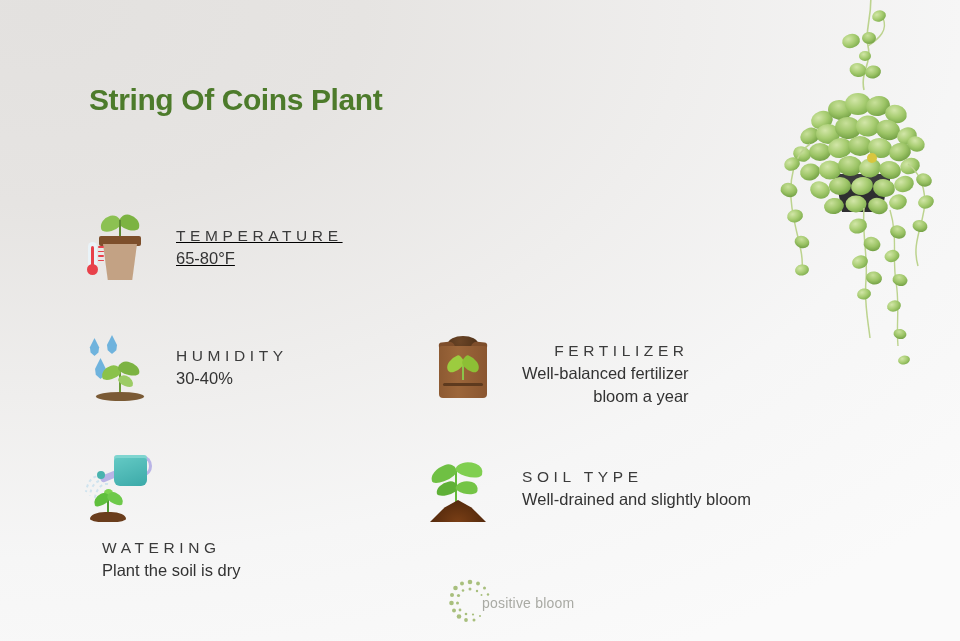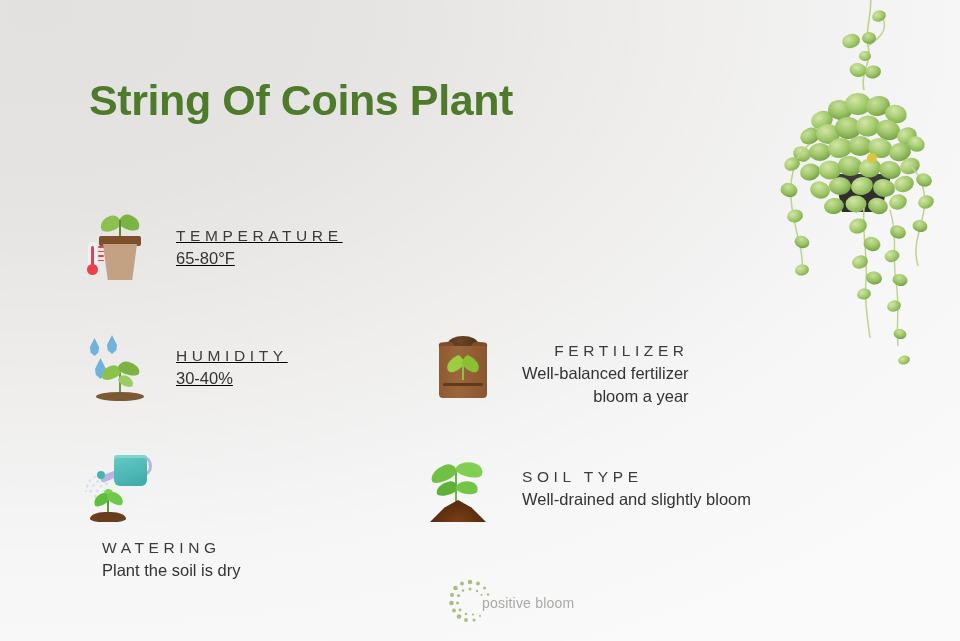--- a/index.html
+++ b/index.html
@@ -24,21 +24,21 @@
     background:
       radial-gradient(130% 115% at 4% 2%, #e3e1df 0%, #e6e4e2 26%, #efeeed 52%, #f6f6f6 74%, #fafafa 100%);
     overflow: hidden;
   }
 
   
   #title {
     position: absolute;
     left: 89px;
     top: 74px;
-    font-size: 43px;
+    font-size: 30px;
     line-height: 52px;
     font-weight: bold;
     letter-spacing: -0.4px;
     color: #4d7b2b;
     white-space: nowrap;
   }
 
   
   .care-item {
     position: absolute;
@@ -70,21 +70,21 @@
   
   #item-temperature { left: 82px;  top: 212px; text-decoration: underline; }
   #item-humidity    { left: 82px;  top: 332px; }
   #item-watering    { left: 74px;  top: 452px; flex-direction: column; }
   
   #item-light       { left: 428px; top: 204px; }
   #item-fertilizer  { left: 428px; top: 330px; }
   #item-soil        { left: 422px; top: 452px; }
 
   #item-temperature .care-text { padding-left: 20px; padding-top: 13px; }
-  #item-humidity    .care-text { padding-left: 20px; padding-top: 13px; text-decoration: underline; }
+  #item-humidity    .care-text { padding-left: 20px; padding-top: 13px; }
   #item-watering    .care-text { padding-left: 28px; padding-top: 11px; }
   #item-light       .care-text { padding-left: 20px; padding-top: 14px; }
   #item-fertilizer  .care-text { padding-left: 20px; padding-top: 10px; text-align: right; }
   #item-soil        .care-text { padding-left: 26px; padding-top: 14px; }
 
   
   .pot-body {
     position: absolute; left: 21px; top: 32px;
     width: 34px; height: 36px;
     background: #c3a284;

